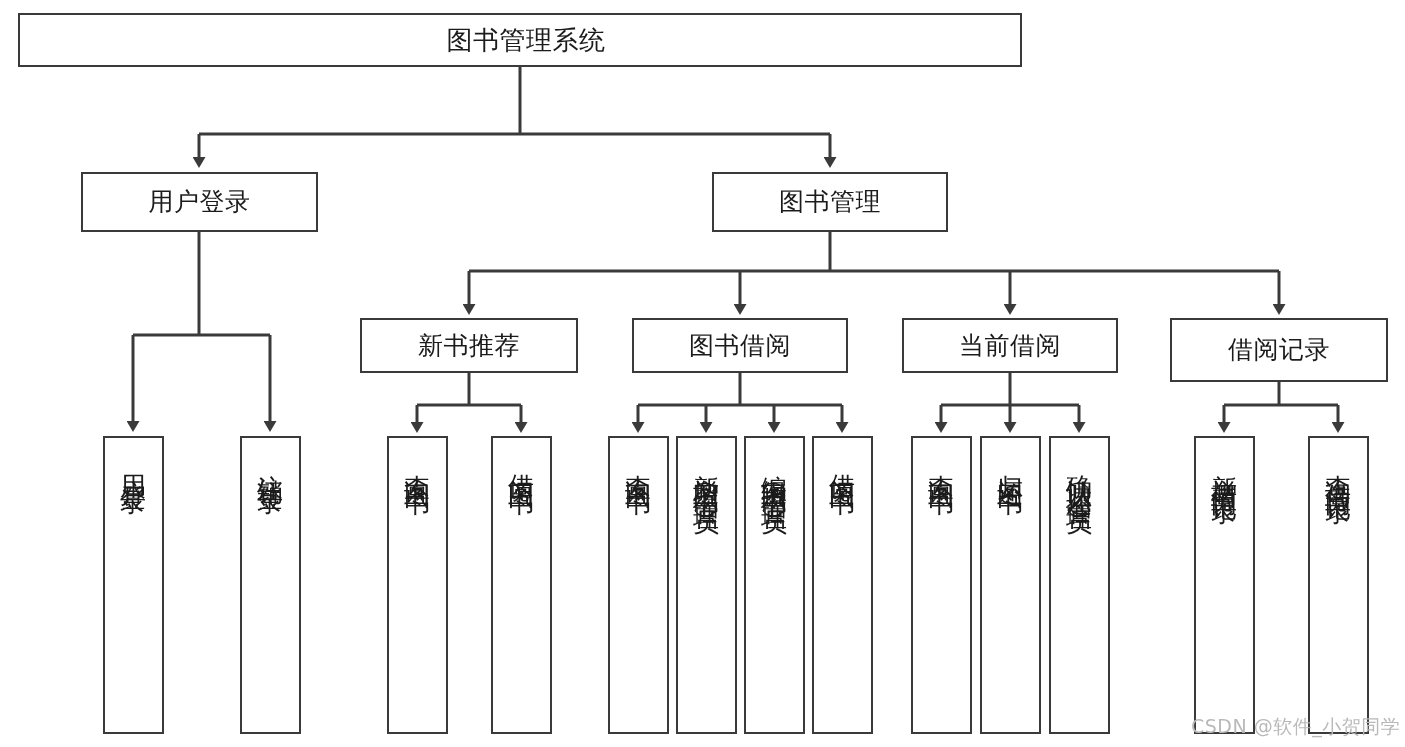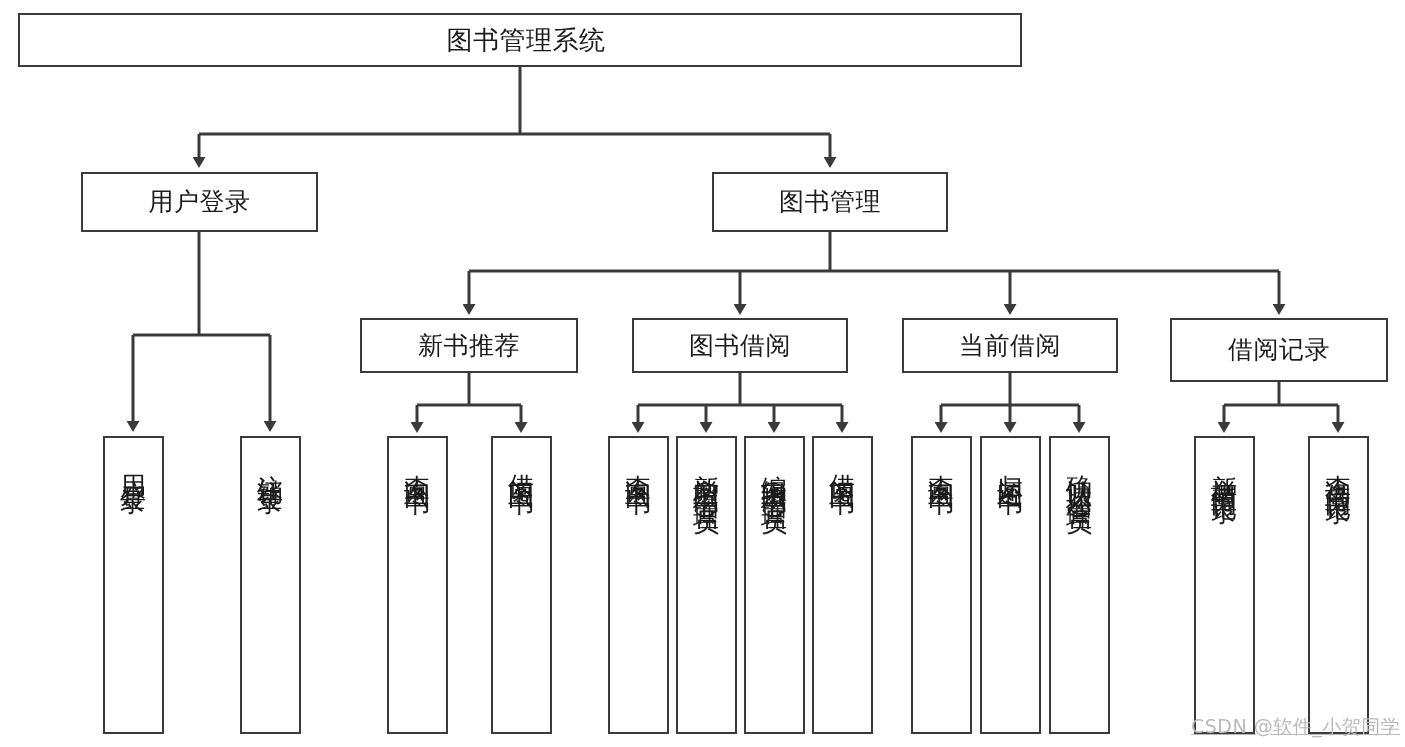--- a/index.html
+++ b/index.html
@@ -61,21 +61,20 @@
     line-height: 1;
   }
   .watermark {
     position: absolute;
     color: #b9b9b9;
     font-size: 19px;
     letter-spacing: 0.5px;
     white-space: nowrap;
     z-index: 5;
     pointer-events: none;
-    text-decoration: underline;
   }
 </style>
 </head>
 <body>
 
 <div id="diagram-root">
 
   <svg id="diagram-svg" viewBox="0 0 1405 747" aria-hidden="true">
     <defs>
       <marker id="arrowhead" markerWidth="11" markerHeight="13" refX="1" refY="6.5" orient="auto" markerUnits="userSpaceOnUse">

